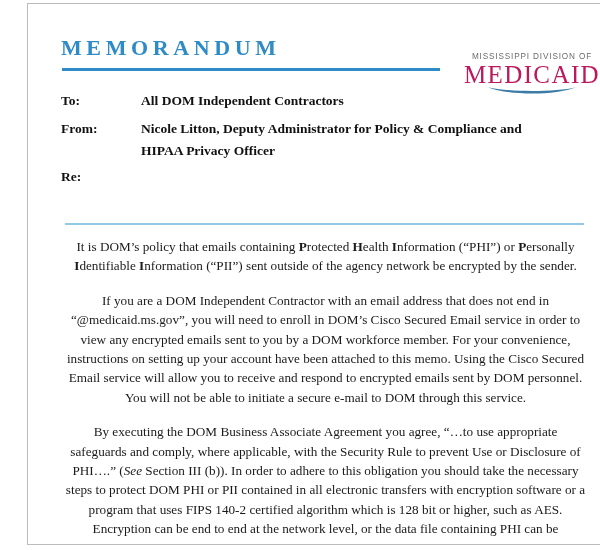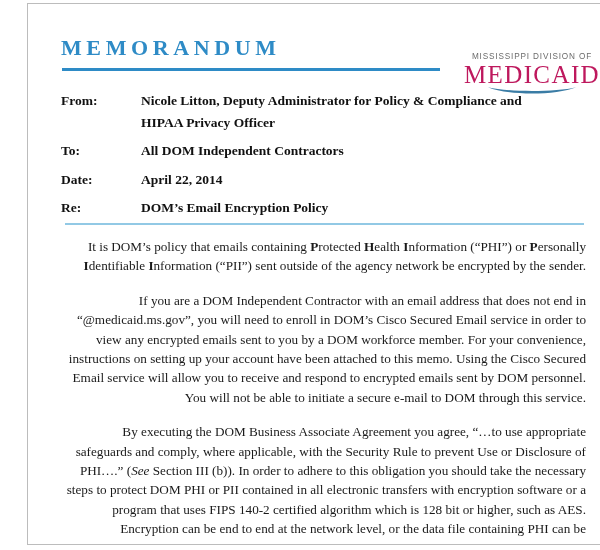--- a/index.html
+++ b/index.html
@@ -143,21 +143,21 @@
     position: absolute;
     left: 37px;
     top: 233px;
     width: 521px;
   }
   .para {
     font-size: 13.2px;
     color: #1a1a1a;
     line-height: 1.47;
     margin: 0 0 15px 0;
-    text-align: right;
+    text-align: center;
     font-family: Liberation Serif, serif;
   }
   .para b { font-weight: bold; }
   .para i { font-style: italic; }
 </style>
 </head>
 <body>
 
 <div class="page">
   <div class="inner">
@@ -172,37 +172,32 @@
         <div class="logo-swoosh">
           <svg width="92" height="11" viewBox="0 0 92 11" xmlns="http://www.w3.org/2000/svg">
             <path d="M2 1.2 C 22 9.6, 70 9.6, 90 1.2 C 70 6.2, 22 6.2, 2 1.2 Z" fill="#3A7CA5"></path>
           </svg>
         </div>
       </div>
     </div>
 
     <div class="meta">
       <div class="meta-row">
+        <div class="meta-label">To:</div>
+        <div class="meta-value">All DOM Independent Contractors</div>
+      </div>
+      <div class="meta-row">
         <div class="meta-label">From:</div>
         <div class="meta-value">
           <span>Nicole Litton, Deputy Administrator for Policy &amp; Compliance and</span>
           <span class="cont">HIPAA Privacy Officer</span>
         </div>
       </div>
       <div class="meta-row">
-        <div class="meta-label">To:</div>
-        <div class="meta-value">All DOM Independent Contractors</div>
-      </div>
-      <div class="meta-row">
-        <div class="meta-label">Date:</div>
-        <div class="meta-value">April 22, 2014</div>
-      </div>
-      <div class="meta-row">
         <div class="meta-label">Re:</div>
-        <div class="meta-value">DOM’s Email Encryption Policy</div>
       </div>
     </div>
 
     <div class="body-rule"></div>
 
     <div class="body">
       <p class="para">
         <span>It is DOM’s policy that emails containing </span><b>P</b><span>rotected </span><b>H</b><span>ealth </span><b>I</b><span>nformation (“PHI”) or </span><b>P</b><span>ersonally </span><b>I</b><span>dentifiable </span><b>I</b><span>nformation (“PII”) sent outside of the agency network be encrypted by the sender.</span>
       </p>
 

